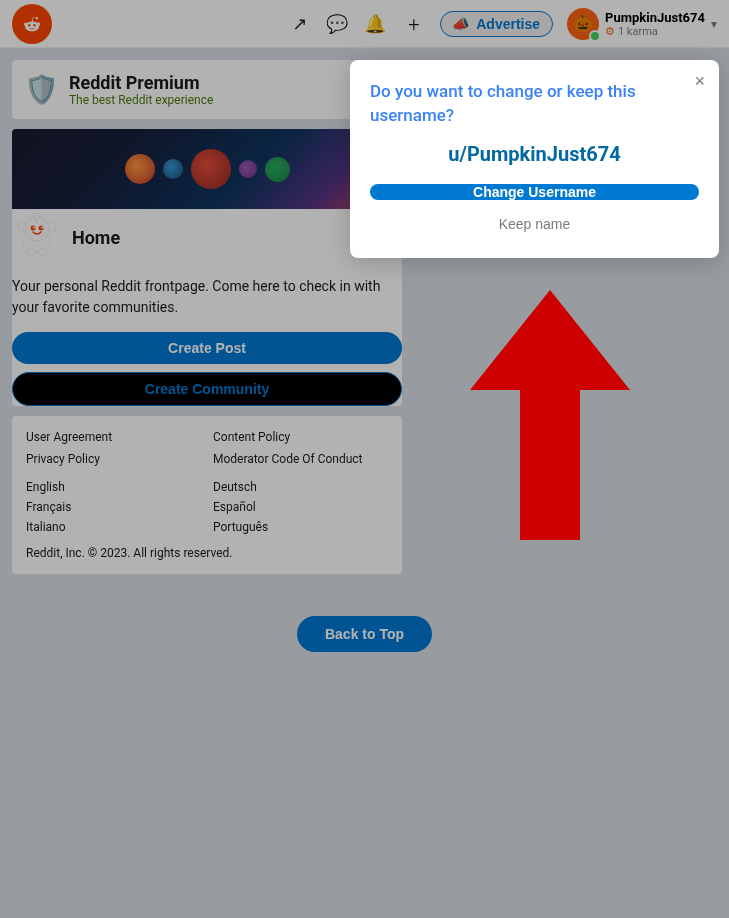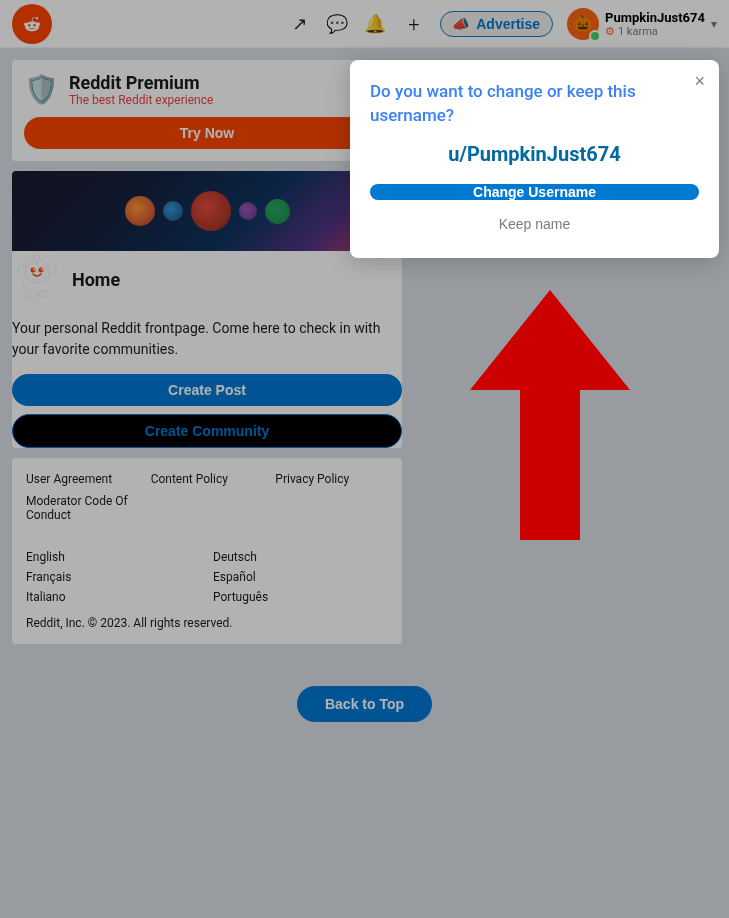--- a/index.html
+++ b/index.html
@@ -139,21 +139,21 @@
       align-items: center;
       gap: 10px;
     }
     .premium-title {
       font-size: 18px;
       font-weight: 700;
       color: #1c1c1c;
     }
     .premium-subtitle {
       font-size: 12px;
-      color: #ef4444;
+      color: #4d7c0f;
     }
     .try-now-btn {
       background: #ff4500;
       color: white;
       border: none;
       border-radius: 20px;
       padding: 8px 16px;
       font-size: 14px;
       font-weight: 700;
       cursor: pointer;
@@ -236,23 +236,23 @@
 
     
     .footer-card {
       background: white;
       border-radius: 4px;
       padding: 14px;
       margin-bottom: 10px;
     }
     .footer-links-grid {
       display: grid;
-      grid-template-columns: 1fr 1fr 1fr;
+      grid-template-columns: 1fr 1fr;
       gap: 8px 12px;
-      margin-bottom: 28px;
+      margin-bottom: 14px;
     }
     .footer-link {
       font-size: 12px;
       color: #1c1c1c;
       cursor: pointer;
     }
     .footer-languages {
       display: grid;
       grid-template-columns: 1fr 1fr;
       gap: 6px 12px;
@@ -431,21 +431,20 @@
   <div class="left-sidebar">
 
     <div class="premium-card">
       <div class="premium-header">
         <div style="font-size:28px;">🛡️</div>
         <div>
           <div class="premium-title">Reddit Premium</div>
           <div class="premium-subtitle">The best Reddit experience</div>
         </div>
       </div>
-      <button class="try-now-btn">Try Now</button>
     </div>
 
     <div class="banner">
       <div class="banner-planets">
         <div class="planet planet-1"></div>
         <div class="planet planet-2"></div>
         <div class="planet planet-3"></div>
         <div class="planet planet-4"></div>
         <div class="planet planet-5"></div>
       </div>

